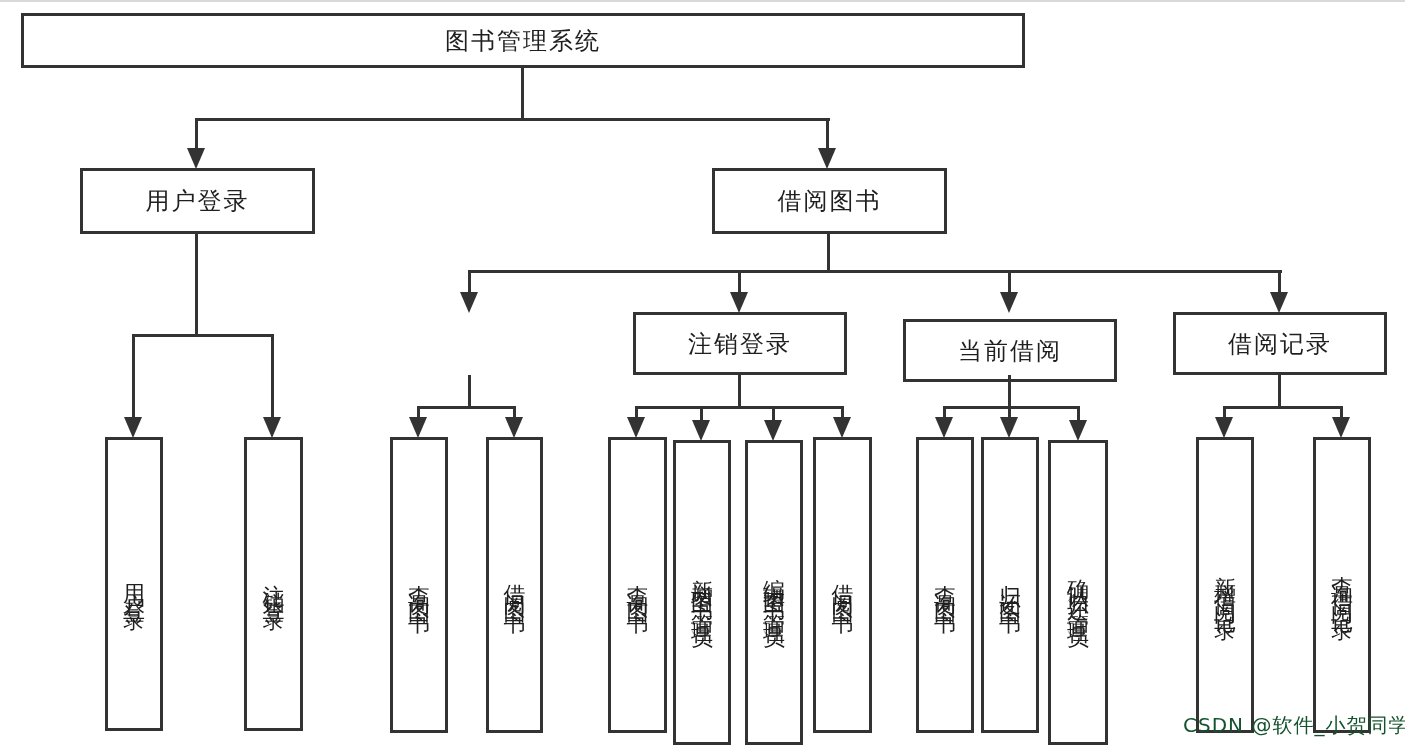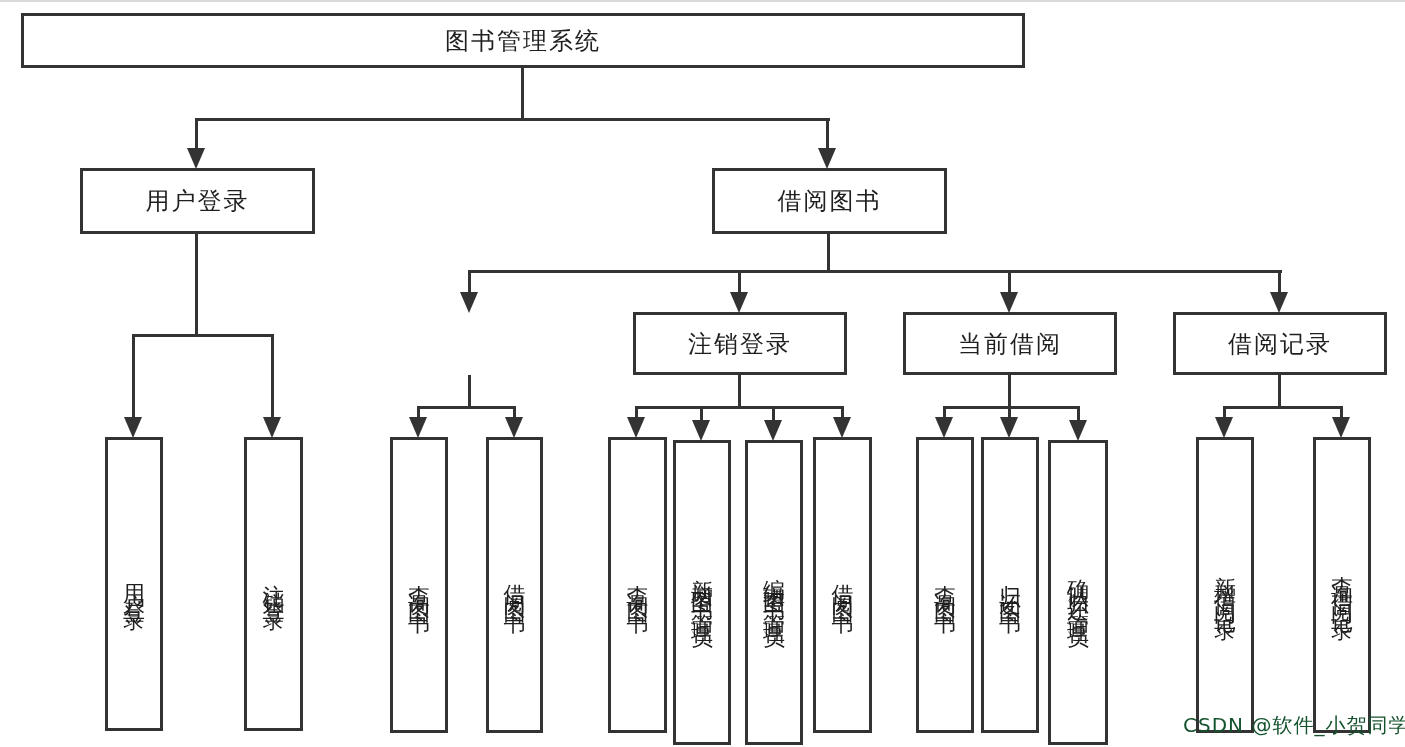--- a/index.html
+++ b/index.html
@@ -81,21 +81,21 @@
 
   <div class="box" style="left:712px; top:168px; width:235px; height:66px;">
     <span class="hlabel">借阅图书</span>
   </div>
 
 
   <div class="box" style="left:633px; top:312px; width:214px; height:63px;">
     <span class="hlabel">注销登录</span>
   </div>
 
-  <div class="box" style="left:903px; top:312px; width:214px; height:63px;justify-content:center;">
+  <div class="box" style="left:903px; top:319px; width:214px; height:63px;justify-content:center;">
     <span class="hlabel">当前借阅</span>
   </div>
 
   <div class="box" style="left:1173px; top:312px; width:214px; height:63px;">
     <span class="hlabel">借阅记录</span>
   </div>
 
   <div class="box" style="left:105px; top:437px; width:58px; height:294px;">
     <span class="vlabel">用户登录</span>
   </div>

